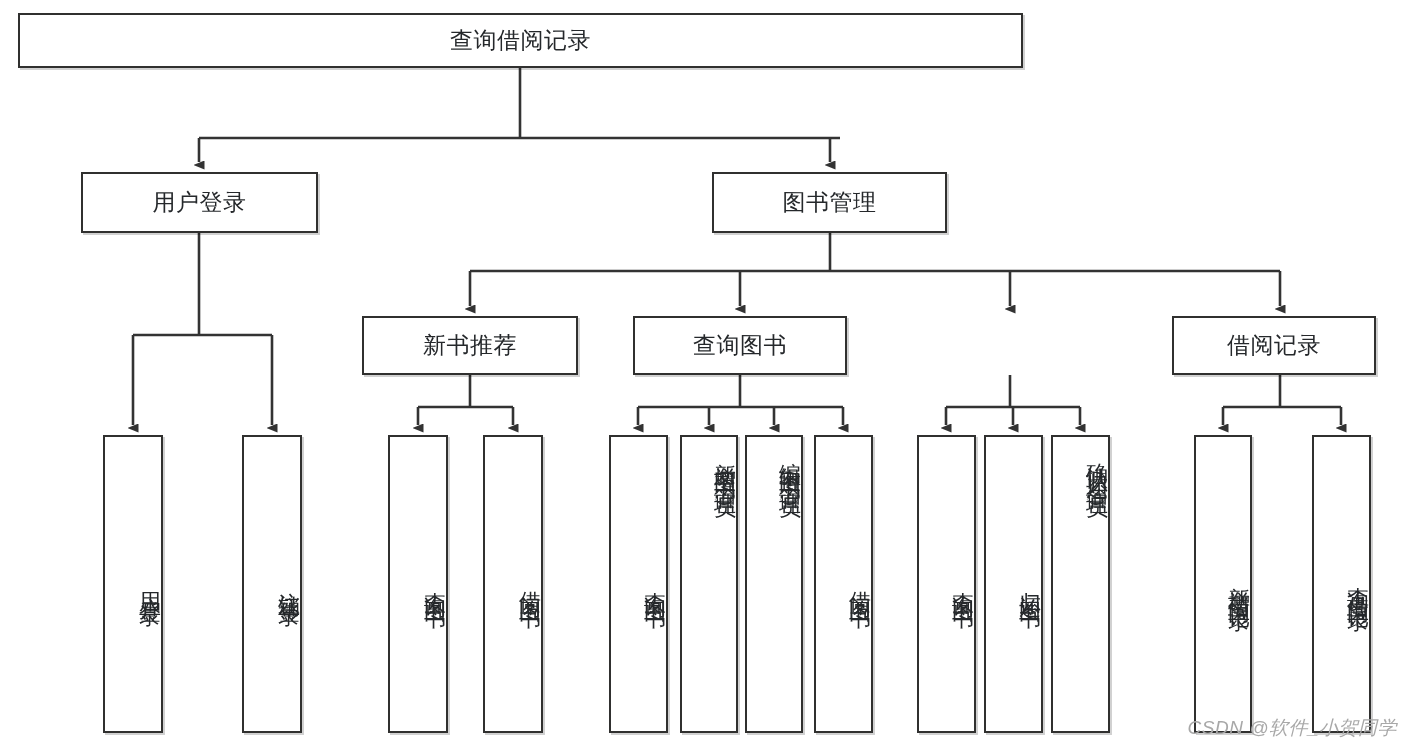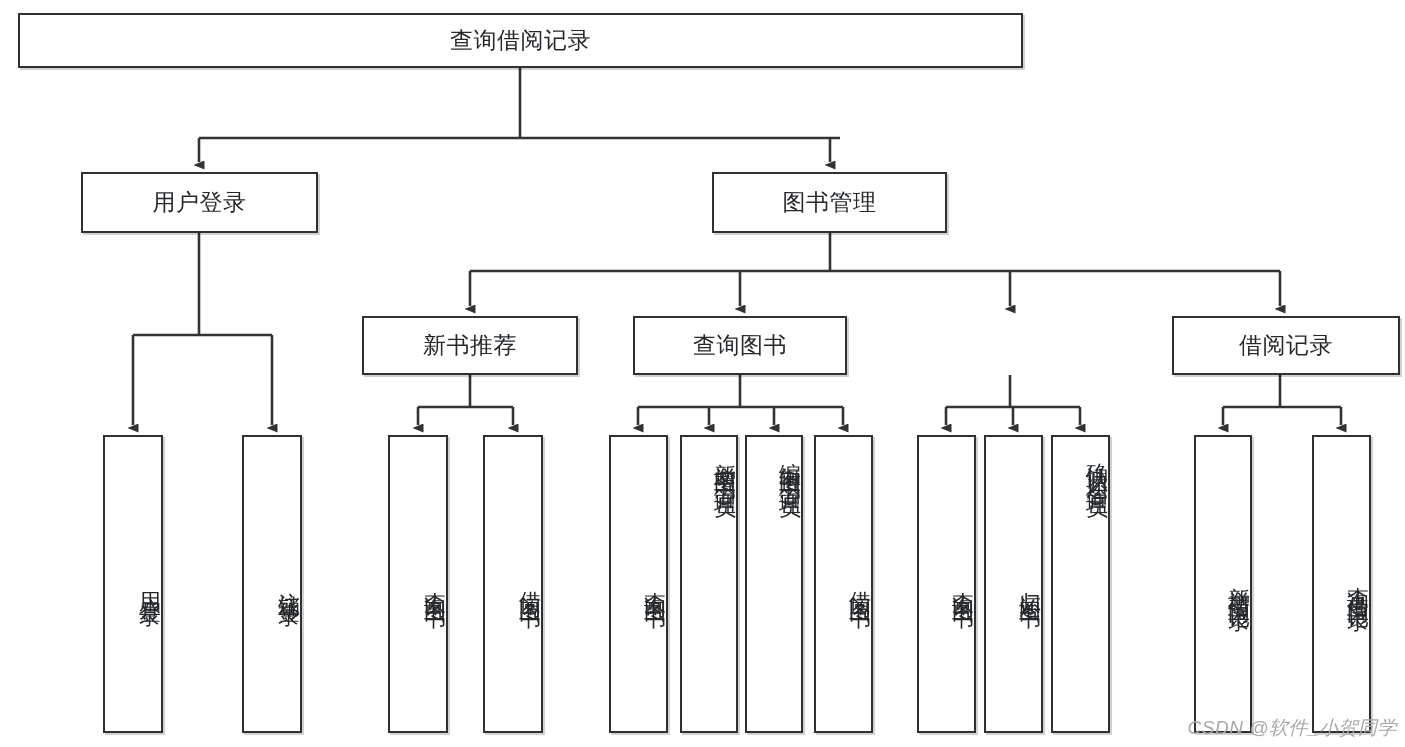--- a/index.html
+++ b/index.html
@@ -141,21 +141,21 @@
   <div class="node horizontal" style="left: 362px; top: 316px; width: 216px; height: 59px;">
     <span class="node-label">新书推荐</span>
   </div>
 
   <div class="node horizontal" style="left: 712px; top: 172px; width: 235px; height: 61px;">
     <span class="node-label">图书管理</span>
   </div>
   <div class="node horizontal" style="left: 633px; top: 316px; width: 214px; height: 59px;">
     <span class="node-label">查询图书</span>
   </div>
-  <div class="node horizontal" style="left: 1172px; top: 316px; width: 228px; height: 59px;">
+  <div class="node horizontal" style="left: 1172px; top: 316px; width: 204px; height: 59px;">
     <span class="node-label">借阅记录</span>
   </div>
 
   <div class="node vertical centered" style="left: 103px; top: 435px; width: 60px; height: 298px;">
     <span class="node-label">用户登录</span>
   </div>
   <div class="node vertical centered" style="left: 242px; top: 435px; width: 60px; height: 298px;">
     <span class="node-label">注销登录</span>
   </div>
   <div class="node vertical centered" style="left: 388px; top: 435px; width: 60px; height: 298px;">

